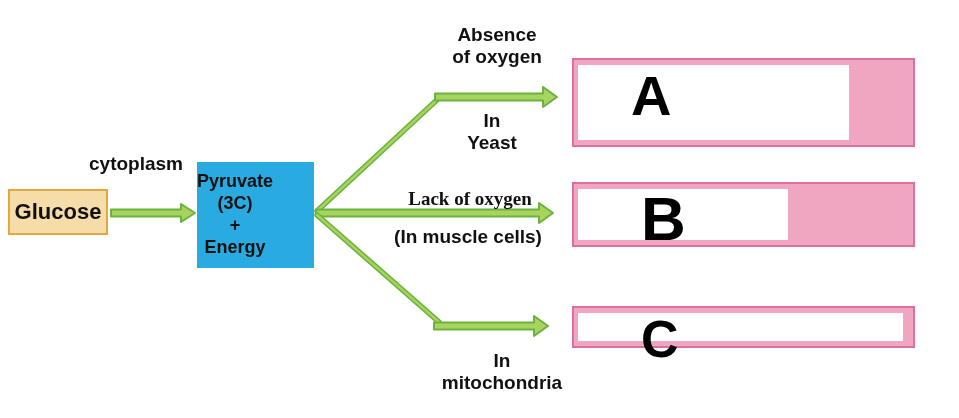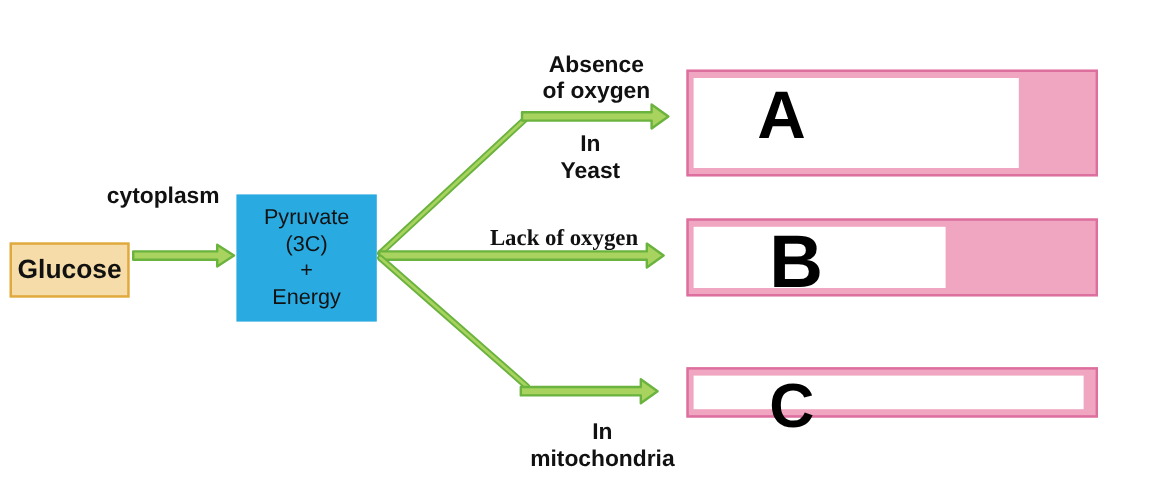--- a/index.html
+++ b/index.html
@@ -14,40 +14,40 @@
   .block-arrow{fill:var(--arrow-fill);stroke:var(--arrow-stroke);stroke-width:2;stroke-linejoin:round;}
   .diag-outer{stroke:var(--arrow-stroke);stroke-width:5.5;fill:none;stroke-linecap:round;}
   .diag-inner{stroke:var(--arrow-fill);stroke-width:2.4;fill:none;stroke-linecap:round;}
 
   .lbl{
     position:absolute;z-index:2;
     font-weight:bold;color:#111;
     text-align:center;white-space:pre-line;line-height:1.18;
   }
   #cytoplasm-label{left:80px;top:153px;width:112px;font-size:19px;}
-  #cond-a{left:428px;top:24px;width:138px;font-size:19px;margin-top:20px;}
+  #cond-a{left:428px;top:24px;width:138px;font-size:19px;}
   #loc-a{left:428px;top:110px;width:128px;font-size:19px;}
   #cond-b{left:378px;top:188px;width:184px;font-size:19px;font-family:Liberation Serif, serif;}
   #loc-b{left:368px;top:226px;width:200px;font-size:19px;}
   #cond-c{left:421px;top:272px;width:160px;font-size:19px;}
   #loc-c{left:418px;top:350px;width:168px;font-size:19px;}
 
   #glucose-box{
     position:absolute;z-index:2;
-    left:8px;top:202px;width:100px;height:46px;box-sizing:border-box;
+    left:8px;top:189px;width:100px;height:46px;box-sizing:border-box;
     background:var(--glucose-fill);border:2px solid var(--glucose-border);
     display:flex;align-items:center;justify-content:center;
     font-size:22px;font-weight:bold;color:#111;
   }
   #pyruvate-box{
     position:absolute;z-index:2;
     left:197px;top:162px;width:117px;height:106px;box-sizing:border-box;
     background:var(--pyruvate-box);
-    display:flex;align-items:center;justify-content:center;
-    font-size:18px;font-weight:normal;color:#111;
+    display:flex;align-items:center;justify-content:flex-start;
+    font-size:18px;font-weight:bold;color:#111;
     text-align:center;white-space:pre-line;line-height:1.22;
   }
 
   .result-box{
     position:absolute;z-index:2;
     left:572px;width:343px;box-sizing:border-box;
     background:var(--result-fill);border:2px solid var(--result-border);
   }
   #box-a{top:58px;height:89px;}
   #box-b{top:182px;height:65px;}
@@ -95,20 +95,21 @@
 (3C)
 +
 Energy</span>
   </div>
 
   <div class="lbl" id="cond-a">Absence
 of oxygen</div>
   <div class="lbl" id="loc-a">In
 Yeast</div>
   <div class="lbl" id="cond-b">Lack of oxygen</div>
+  <div class="lbl" id="loc-b">(In muscle cells)</div>
   <div class="lbl" id="loc-c">In
 mitochondria</div>
 
   <div class="result-box" id="box-a">
     <div class="white-fill" style="width: 80%;"></div>
     <div class="box-letter">A</div>
   </div>
 
   <div class="result-box" id="box-b">
     <div class="white-fill" style="width: 62%;"></div>

